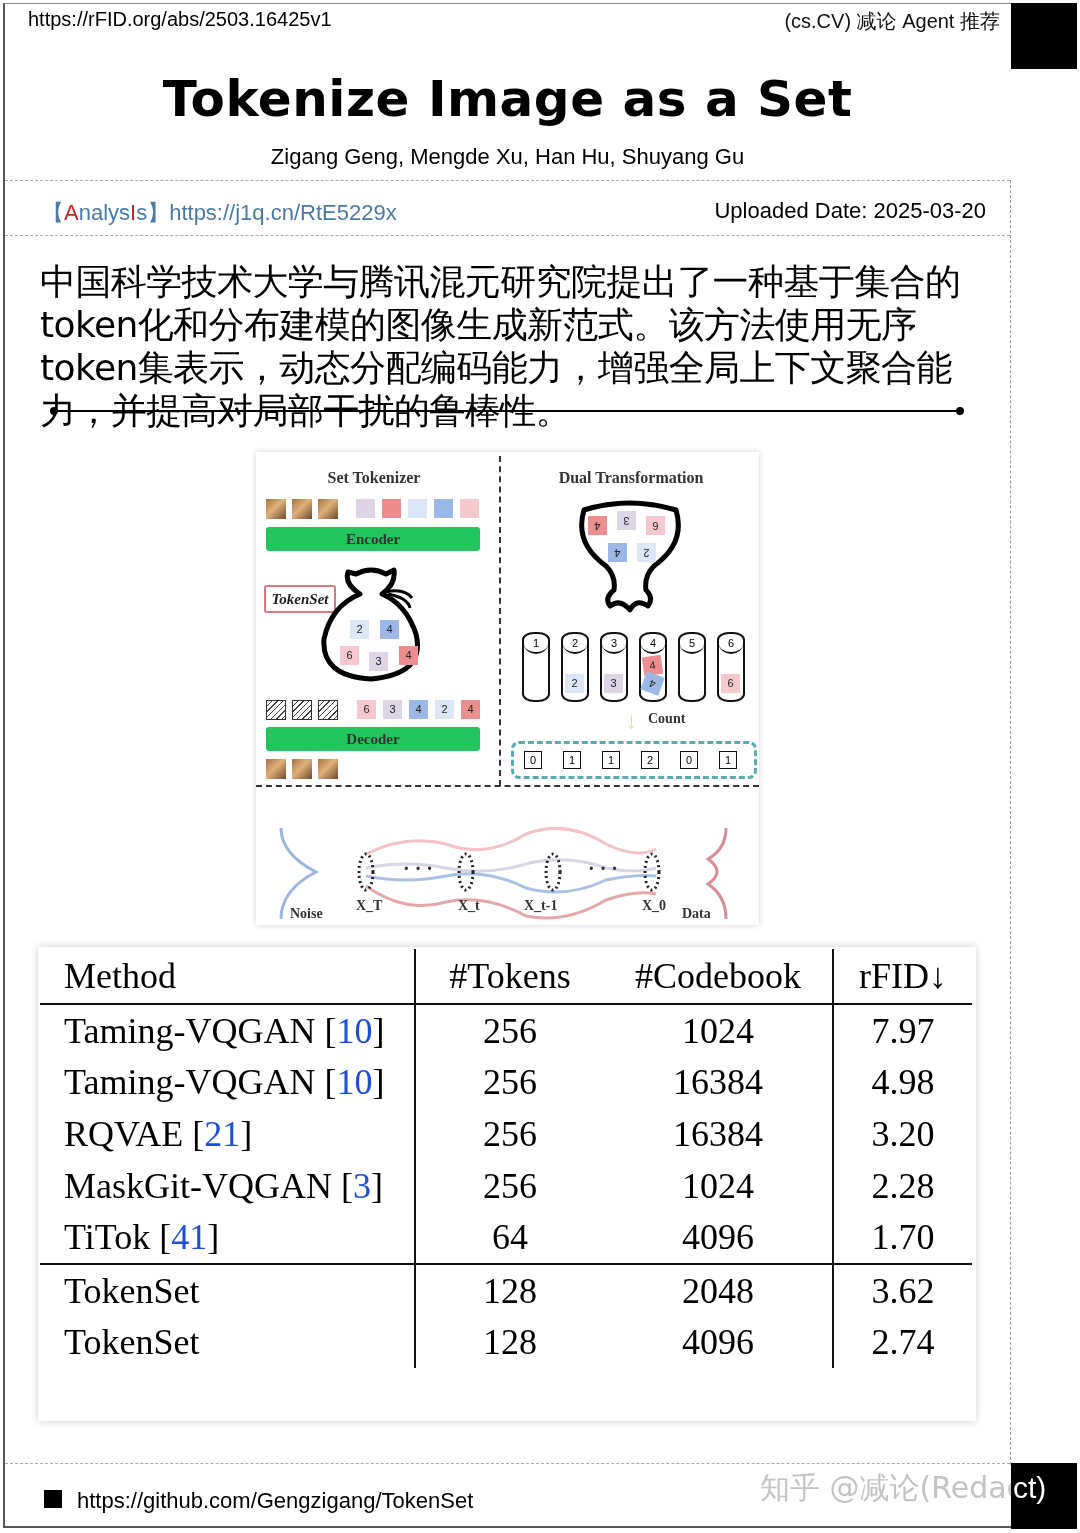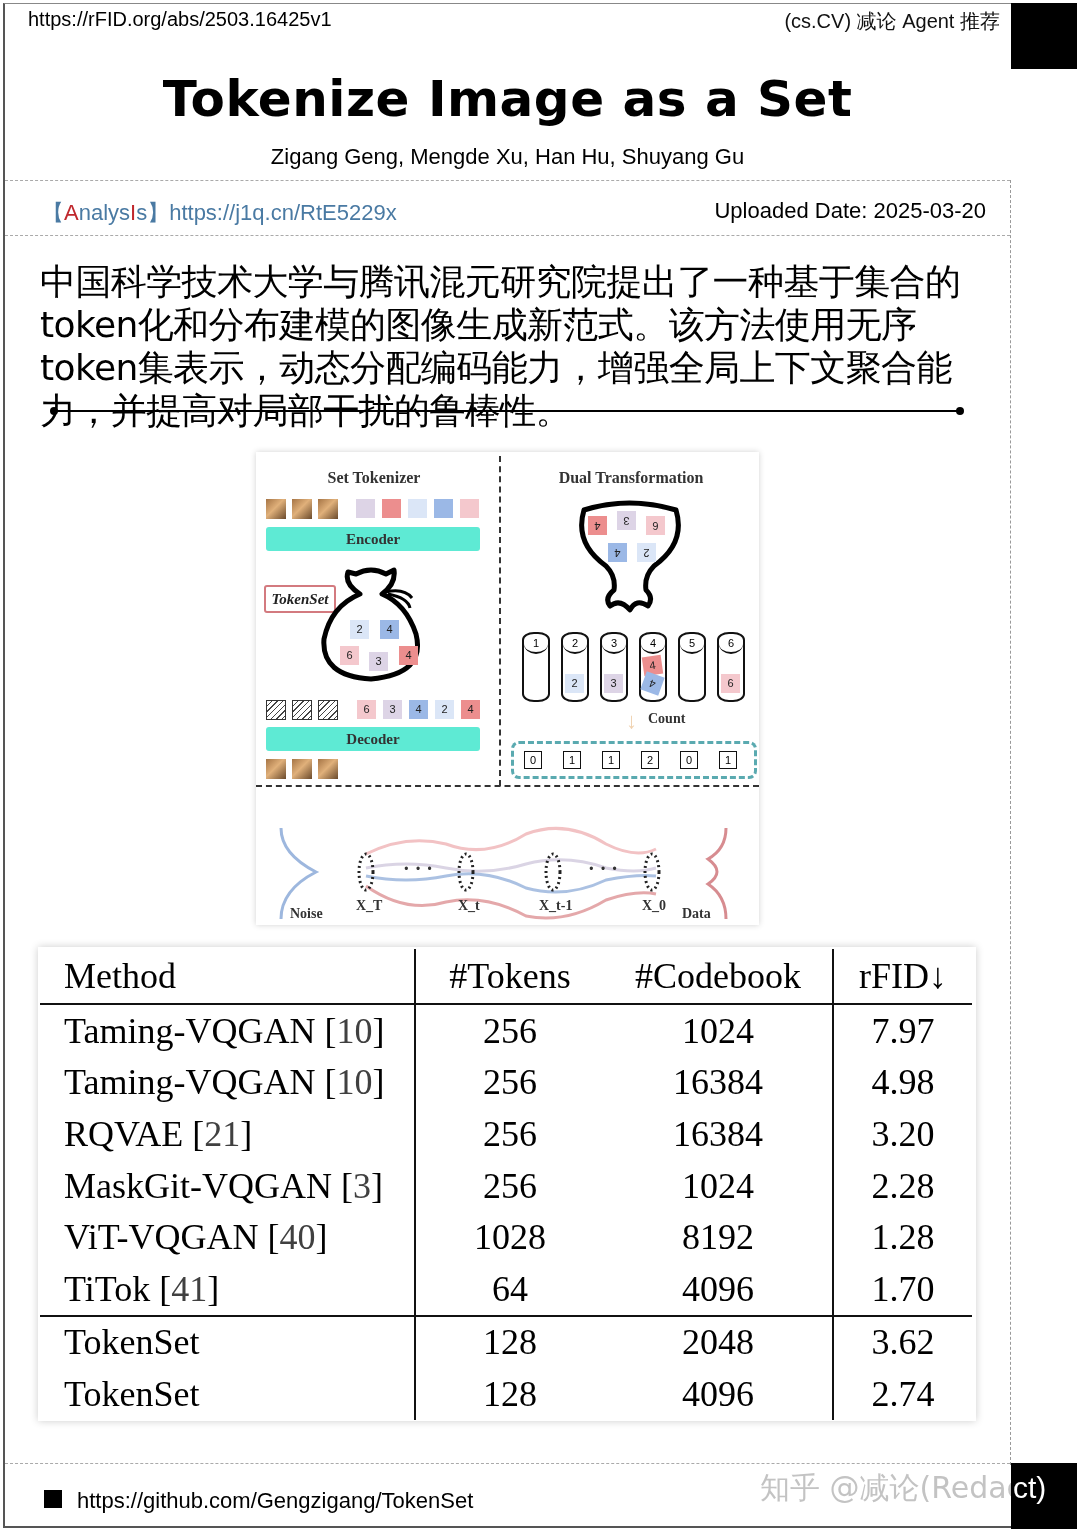--- a/index.html
+++ b/index.html
@@ -25,21 +25,21 @@
   .divider { position: absolute; left: 54px; top: 410px; width: 906px; height: 2px; background: #000; }
   .divider::before, .divider::after { content: ""; position: absolute; top: -3px; width: 8px; height: 8px; border-radius: 50%; background: #000; }
   .divider::before { left: -4px; } .divider::after { right: -4px; }
 
   
   .figure { position: absolute; left: 256px; top: 452px; width: 503px; height: 473px; background: #fff;
             box-shadow: 0 0 6px rgba(0,0,0,0.18); font-family: "Liberation Serif", serif; }
   .fig-sep-v { position: absolute; left: 243px; top: 4px; height: 330px; border-left: 2px dashed #333; }
   .fig-sep-h { position: absolute; left: 0; top: 333px; width: 503px; border-top: 2px dashed #333; }
   .fig-h { position: absolute; font-weight: bold; font-size: 16px; color: #333; text-align: center; }
-  .bar { position: absolute; left: 10px; width: 214px; height: 24px; background: #5eead4; border-radius: 3px;
+  .bar { position: absolute; left: 10px; width: 214px; height: 24px; background: #22c55e; border-radius: 3px;
          text-align: center; font-weight: bold; font-size: 15px; line-height: 24px; color: #333; }
   .tk { position: absolute; width: 19px; height: 19px; font-family: "Liberation Sans", sans-serif;
         font-size: 11px; line-height: 19px; text-align: center; color: #222; }
   .c-pink { background: #f4c8cd; } .c-red { background: #ec8e8e; } .c-lav { background: #ddd4e6; }
   .c-lblue { background: #dbe6f7; } .c-blue { background: #9bb8e6; }
   .img-thumb { position: absolute; width: 20px; height: 20px; background: linear-gradient(135deg,#a57445,#e0b07a 45%,#6a4a2c); }
   .hatch { position: absolute; width: 18px; height: 18px; border: 1px solid #333;
            background: repeating-linear-gradient(135deg,#fff 0 3px,#444 3px 4px); }
   .tokenset-tag { position: absolute; left: 8px; top: 133px; width: 68px; height: 24px; border: 2px solid #d37a7f;
                   border-radius: 3px; font-style: italic; font-weight: bold; font-size: 15px; text-align: center; line-height: 24px; color: #222; }
@@ -55,21 +55,21 @@
   .table-card { position: absolute; left: 38px; top: 947px; width: 938px; height: 474px; background: #fff;
                 box-shadow: 0 0 8px rgba(0,0,0,0.2); font-family: "Liberation Serif", serif; }
   table { border-collapse: collapse; position: absolute; left: 2px; top: 2px; width: 932px; font-size: 36px; }
   th, td { padding: 0; height: 51.6px; font-weight: normal; }
   th { height: 54px; border-bottom: 2px solid #111; }
   .c0 { text-align: left; padding-left: 24px; width: 350px; border-right: 2px solid #111; }
   .c1 { text-align: center; width: 188px; }
   .c2 { text-align: center; width: 228px; border-right: 2px solid #111; }
   .c3 { text-align: center; }
   tr.sep td { border-top: 2px solid #111; }
-  .ref { color: #404040; }
+  .ref { color: #1d4ed8; }
 
   .footer-sq { position: absolute; left: 44px; top: 1490px; width: 18px; height: 18px; background: #000; }
   .footer-url { position: absolute; left: 77px; top: 1488px; font-size: 22px; }
   .watermark { position: absolute; left: 760px; top: 1468px; font-size: 30px; color: rgba(170,170,170,0.7); font-family: "DejaVu Sans", sans-serif; }
 </style>
 </head>
 <body>
 
 <div class="frame"></div>
 <div class="corner-top"></div>
@@ -191,21 +191,21 @@
     <ellipse cx="210" cy="48" rx="7" ry="18" fill="none" stroke="#222" stroke-width="3" stroke-dasharray="2 3"></ellipse>
     <ellipse cx="297" cy="48" rx="7" ry="18" fill="none" stroke="#222" stroke-width="3" stroke-dasharray="2 3"></ellipse>
     <ellipse cx="396" cy="48" rx="7" ry="18" fill="none" stroke="#222" stroke-width="3" stroke-dasharray="2 3"></ellipse>
   </svg>
   <div class="fig-label" style="left:147px;top:405px;font-size:20px">· · ·</div>
   <div class="fig-label" style="left:332px;top:405px;font-size:20px">· · ·</div>
   <div class="fig-label" style="left:34px;top:454px">Noise</div>
   <div class="fig-label" style="left:426px;top:454px">Data</div>
   <div class="fig-label" style="left:100px;top:446px">X_T</div>
   <div class="fig-label" style="left:202px;top:446px">X_t</div>
-  <div class="fig-label" style="left:283px;top:446px">X_t-1</div>
+  <div class="fig-label" style="left:268px;top:446px">X_t-1</div>
   <div class="fig-label" style="left:386px;top:446px">X_0</div>
 </div>
 
 <div class="table-card">
   <table>
     <thead>
       <tr>
         <th class="c0">Method</th>
         <th class="c1">#Tokens</th>
         <th class="c2">#Codebook</th>
@@ -229,26 +229,20 @@
         <td class="c0"><span>RQVAE </span>[<span class="ref">21</span>]</td>
         <td class="c1">256</td>
         <td class="c2">16384</td>
         <td class="c3">3.20</td>
       </tr>
       <tr>
         <td class="c0"><span>MaskGit-VQGAN </span>[<span class="ref">3</span>]</td>
         <td class="c1">256</td>
         <td class="c2">1024</td>
         <td class="c3">2.28</td>
-      </tr>
-      <tr>
-        <td class="c0"><span>ViT-VQGAN </span>[<span class="ref">40</span>]</td>
-        <td class="c1">1028</td>
-        <td class="c2">8192</td>
-        <td class="c3">1.28</td>
       </tr>
       <tr>
         <td class="c0"><span>TiTok </span>[<span class="ref">41</span>]</td>
         <td class="c1">64</td>
         <td class="c2">4096</td>
         <td class="c3">1.70</td>
       </tr>
       <tr class="sep">
         <td class="c0">TokenSet</td>
         <td class="c1">128</td>

